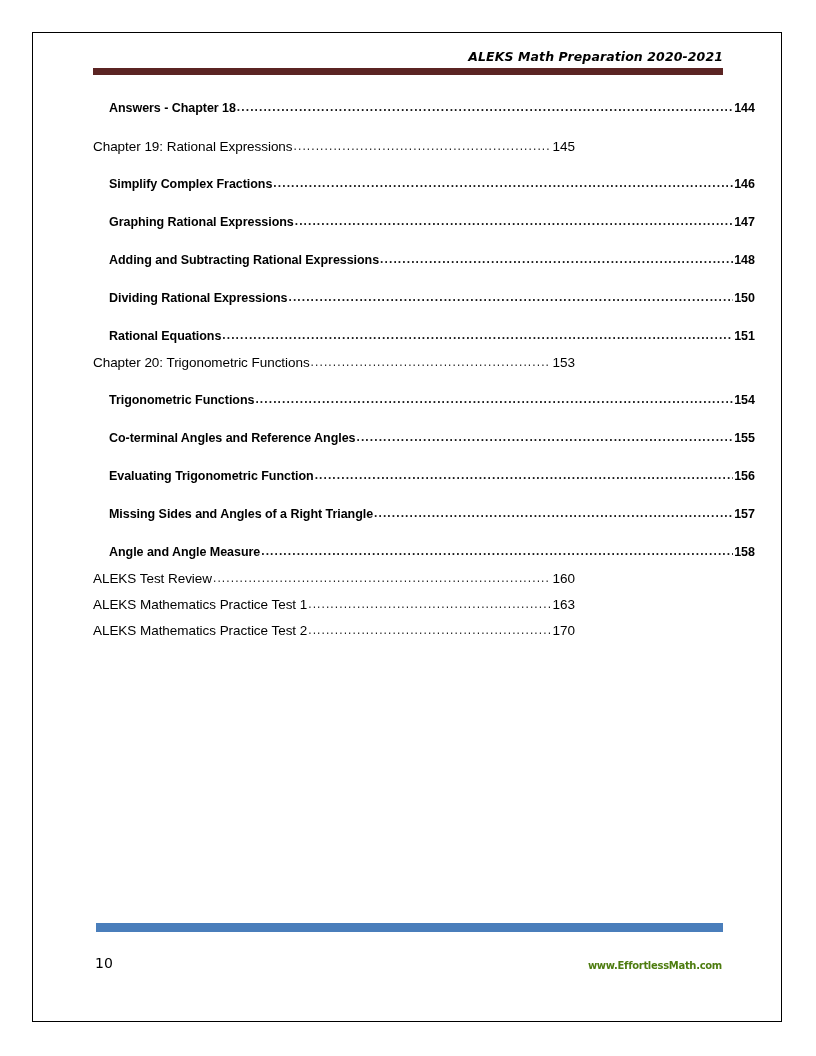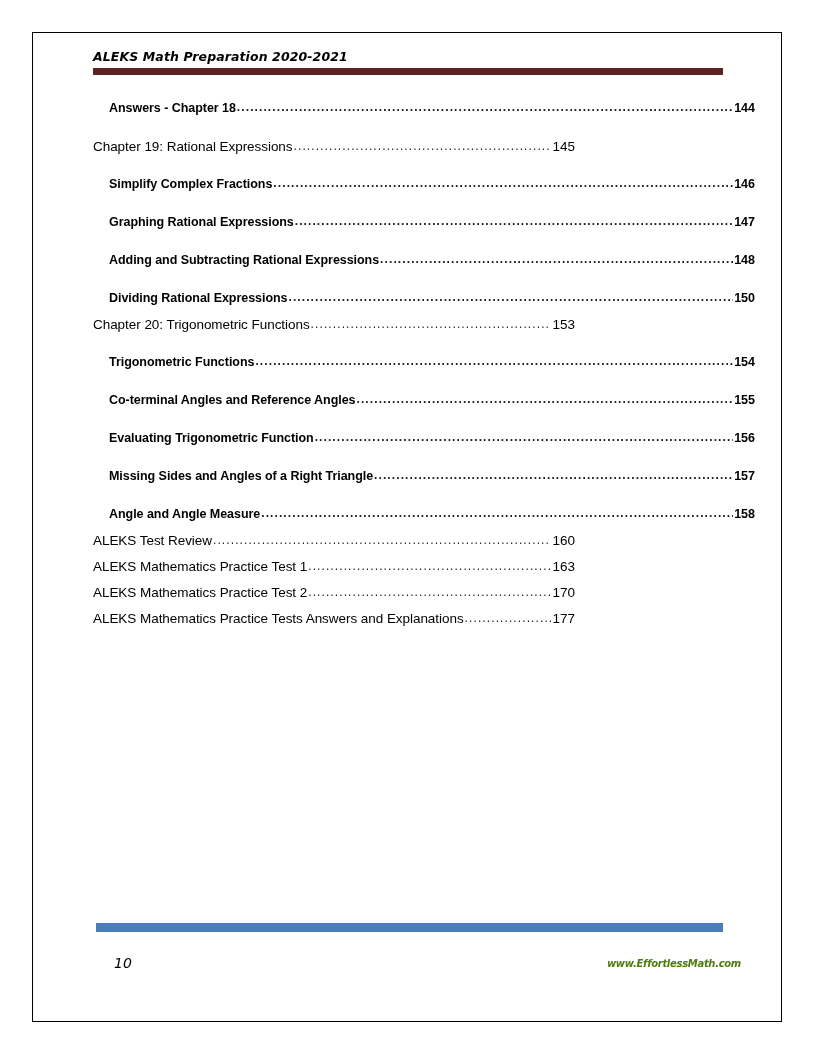--- a/index.html
+++ b/index.html
@@ -36,21 +36,21 @@
     right: 0;
     bottom: 0;
   }
 
   
   .running-header {
     position: absolute;
     left: 60px;
     top: 16px;
     width: 630px;
-    text-align: left;
+    text-align: right;
   }
   .running-header-title {
     font-family: "DejaVu Sans", sans-serif;
     font-size: 12.5px;
     font-weight: bold;
     font-style: italic;
     letter-spacing: .1px;
     color: #000000;
     white-space: nowrap;
   }
@@ -131,27 +131,26 @@
   .footer-rule {
     position: absolute;
     left: 63px;
     bottom: 89px;
     width: 627px;
     height: 9px;
     background: #4A7EBB;
   }
   .footer-row {
     position: absolute;
-    left: 81px;
+    left: 62px;
     bottom: 50px;
     width: 627px;
     display: flex;
-    align-items: center;
+    align-items: flex-end;
     justify-content: space-between;
-    font-style: italic;
   }
   .footer-page-number {
     font-family: "DejaVu Sans", sans-serif;
     font-size: 14px;
     font-weight: normal;
     color: #000000;
   }
   .footer-site {
     font-family: "DejaVu Sans", sans-serif;
     font-size: 10px;
@@ -196,20 +195,25 @@
         <div class="toc-entry level-2">
           <span class="toc-title">Adding and Subtracting Rational Expressions</span>
           <span class="toc-dots"></span>
           <span class="toc-page">148</span>
         </div>
         <div class="toc-entry level-2">
           <span class="toc-title">Dividing Rational Expressions </span>
           <span class="toc-dots"></span>
           <span class="toc-page">150</span>
         </div>
+        <div class="toc-entry level-2">
+          <span class="toc-title">Rational Equations </span>
+          <span class="toc-dots"></span>
+          <span class="toc-page">151</span>
+        </div>
         <div class="toc-entry level-1">
           <span class="toc-title">Chapter 20:  Trigonometric Functions </span>
           <span class="toc-dots"></span>
           <span class="toc-page">153</span>
         </div>
         <div class="toc-entry level-2">
           <span class="toc-title">Trigonometric Functions</span>
           <span class="toc-dots"></span>
           <span class="toc-page">154</span>
         </div>
@@ -240,25 +244,20 @@
         </div>
         <div class="toc-entry level-1">
           <span class="toc-title">ALEKS Mathematics Practice Test 1</span>
           <span class="toc-dots"></span>
           <span class="toc-page">163</span>
         </div>
         <div class="toc-entry level-1">
           <span class="toc-title">ALEKS Mathematics Practice Test 2 </span>
           <span class="toc-dots"></span>
           <span class="toc-page">170</span>
-        </div>
-        <div class="toc-entry level-1">
-          <span class="toc-title">ALEKS Mathematics Practice Tests  Answers and Explanations </span>
-          <span class="toc-dots"></span>
-          <span class="toc-page">177</span>
         </div>
       </div>
 
     <div class="footer-rule"></div>
     <div class="footer-row">
       <div class="footer-page-number">10</div>
       <div class="footer-site">www.EffortlessMath.com</div>
     </div>
 
   </div>

